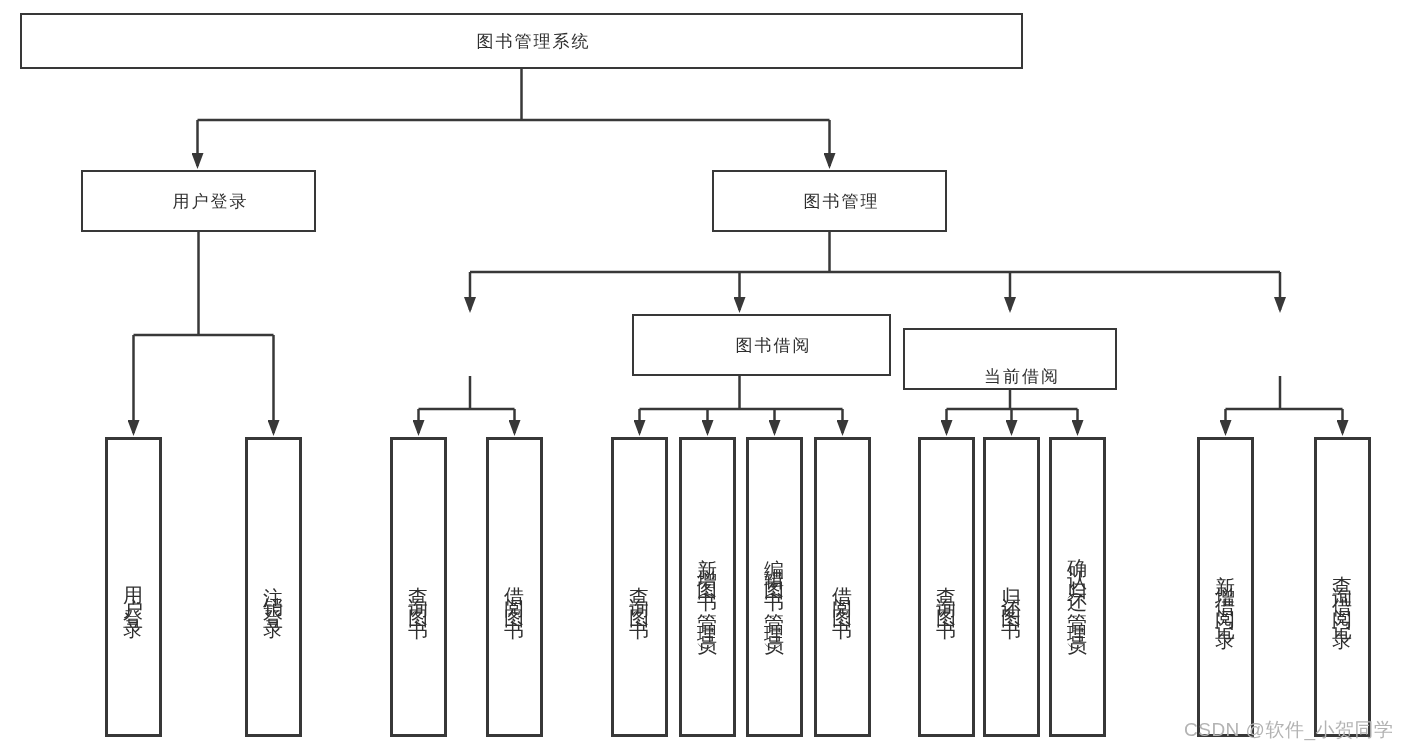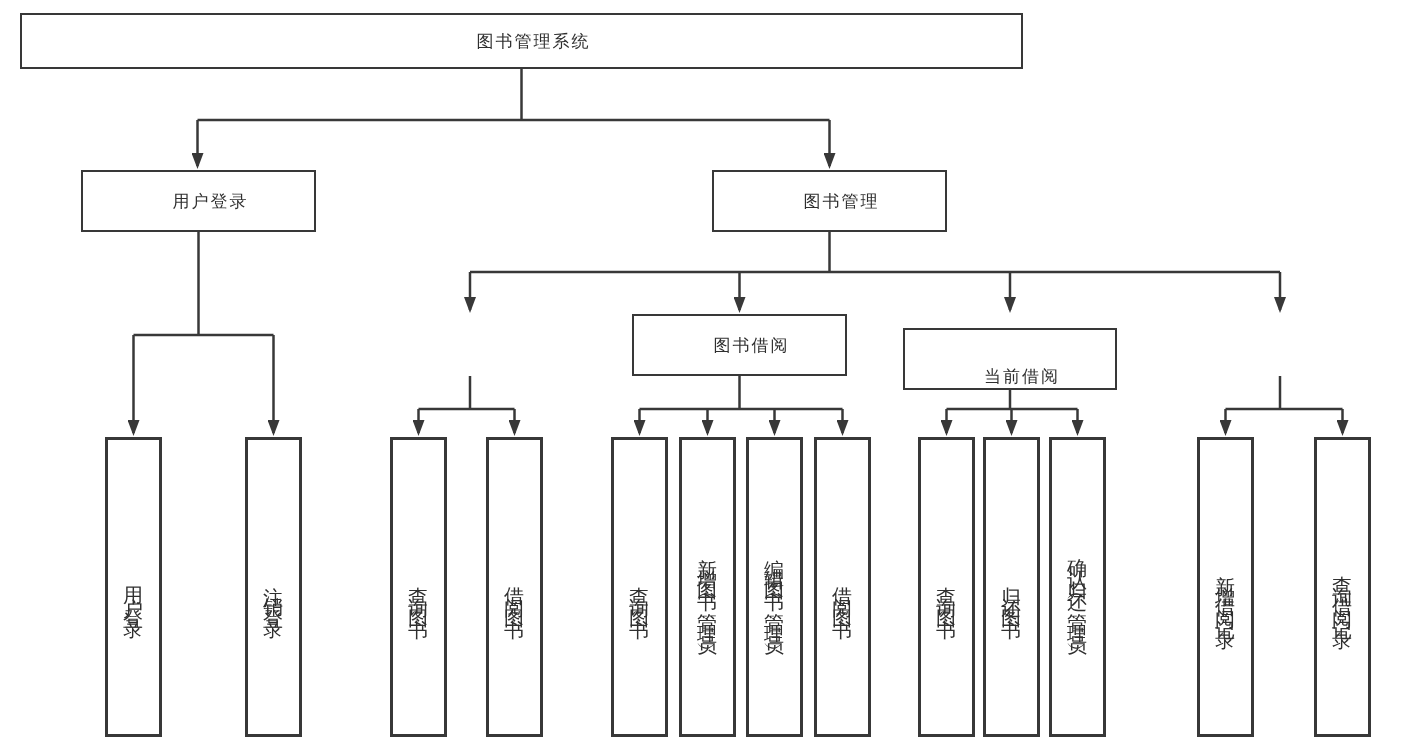--- a/index.html
+++ b/index.html
@@ -51,21 +51,21 @@
     line-height: 1;
     letter-spacing: 11px;
     white-space: nowrap;
     padding-top: 11px;
   }
   
   #n-root        { left: 20px;   top: 13px;  width: 1003px; height: 56px; }
   #n-user-login  { left: 81px;   top: 170px; width: 235px;  height: 62px; }
   #n-book-mgmt   { left: 712px;  top: 170px; width: 235px;  height: 62px; }
   #n-new-rec     { left: 363px;  top: 314px; width: 214px;  height: 62px; }
-  #n-borrowing   { left: 632px;  top: 314px; width: 215px;  height: 62px; }
+  #n-borrowing   { left: 632px;  top: 314px; width: 259px;  height: 62px; }
   #n-current     { left: 903px;  top: 328px; width: 214px;  height: 62px; align-items: flex-end; }
   #n-records     { left: 1173px; top: 314px; width: 214px;  height: 62px; }
   #l-user-login  { left: 105px; }
   #l-logout      { left: 245px; }
   #l-query1      { left: 390px; }
   #l-borrow1     { left: 486px; }
   #l-query2      { left: 611px; }
   #l-add-book    { left: 679px; }
   #l-edit-book   { left: 746px; }
   #l-borrow2     { left: 814px; }
@@ -195,13 +195,14 @@
     <span class="vtext">确认归还（管理员）</span>
   </div>
 
   <div id="l-add-record" class="node leaf">
     <span class="vtext">新增借阅记录</span>
   </div>
   <div id="l-query-rec" class="node leaf">
     <span class="vtext">查询借阅记录</span>
   </div>
 
+  <div id="watermark">CSDN @软件_小贺同学</div>
 </div>
 
 </body></html>

